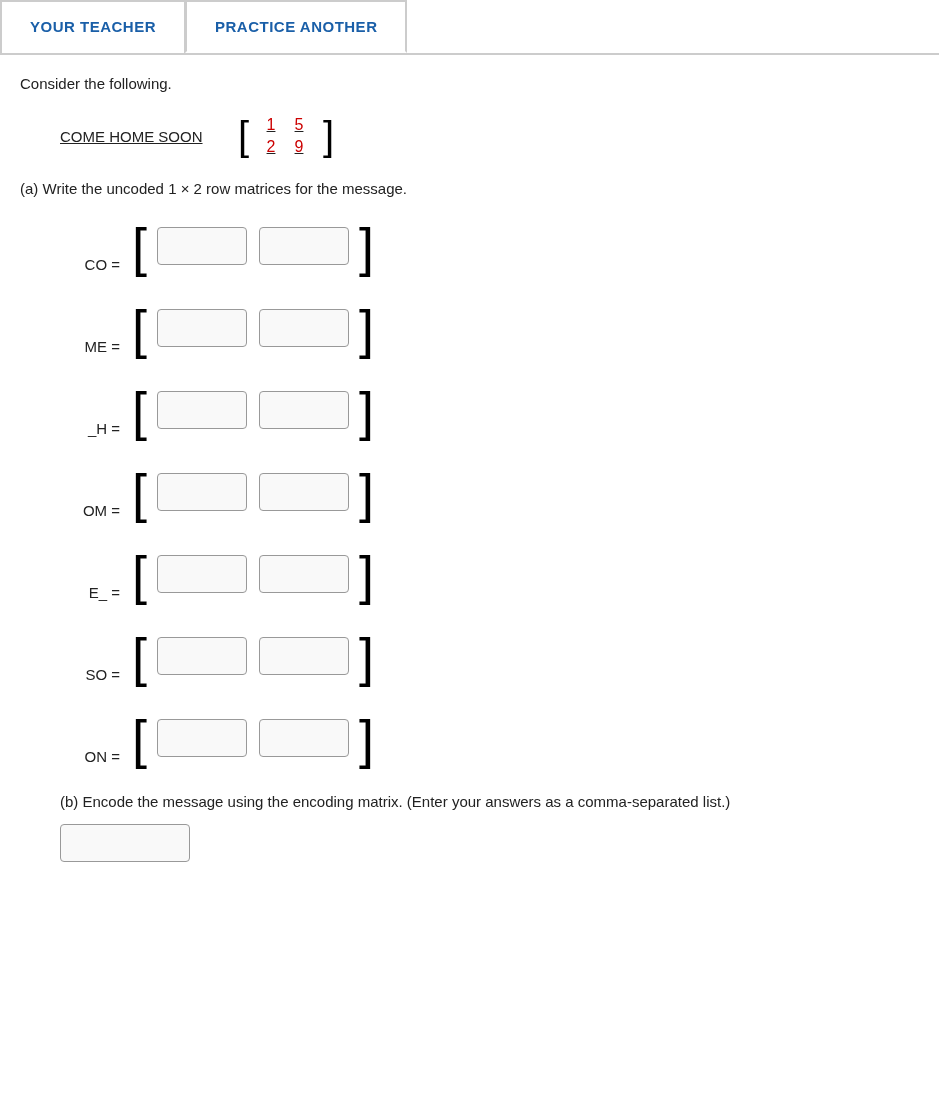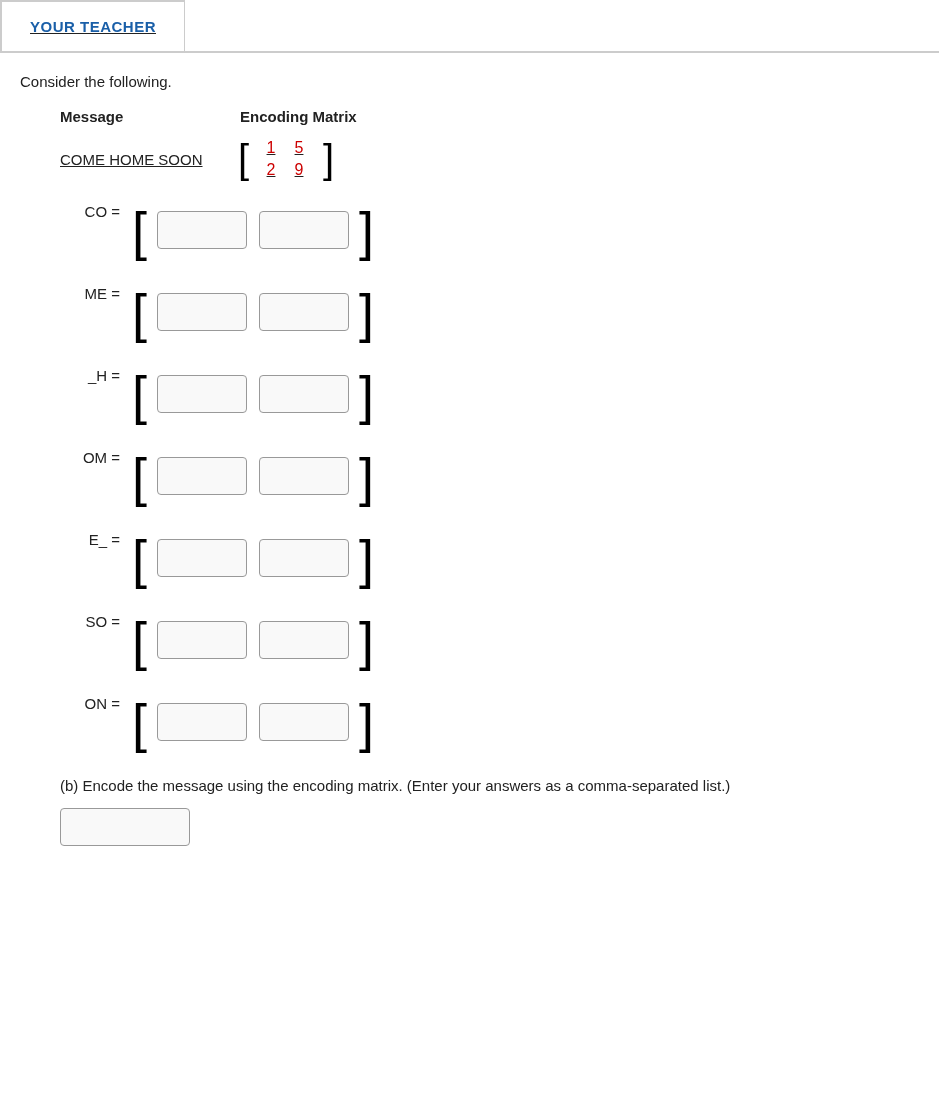--- a/index.html
+++ b/index.html
@@ -9,21 +9,20 @@
       color: #222;
       background: #fff;
       width: 939px;
     }
 
     
     .tabs {
       display: flex;
       border-bottom: 2px solid #ccc;
       background: #fff;
-      text-decoration: underline;
     }
     .tab {
       padding: 16px 28px;
       font-size: 15px;
       font-weight: bold;
       cursor: pointer;
       border: 2px solid #ccc;
       border-bottom: none;
       background: #fff;
       color: #1a5fa8;
@@ -124,21 +123,21 @@
     
     .part-label {
       font-size: 15px;
       margin-bottom: 22px;
       margin-top: 4px;
     }
 
     
     .input-row {
       display: flex;
-      align-items: flex-start;
+      align-items: flex-end;
       margin-bottom: 28px;
       padding-left: 40px;
     }
     .row-label {
       font-size: 15px;
       width: 72px;
       text-align: right;
       padding-right: 12px;
       flex-shrink: 0;
     }
@@ -195,45 +194,43 @@
       background: #f9f9f9;
       font-size: 14px;
       padding: 4px 6px;
     }
   </style>
 </head>
 <body>
 
 <div class="tabs">
   <div class="tab">YOUR TEACHER</div>
+  <div class="tab active">PRACTICE ANOTHER</div>
 </div>
 
 <div class="content">
 
   <p class="intro">Consider the following.</p>
 
-  <div class="header-row">
-    <div class="col-message">Message</div>
-    <div class="col-matrix">Encoding Matrix</div>
-  </div>
 
   <div class="message-row">
     <div class="message-text">COME HOME SOON</div>
     <div class="matrix-display">
       <div class="matrix-row">
         <span class="matrix-cell">1</span>
         <span class="matrix-cell">5</span>
       </div>
       <div class="matrix-row">
         <span class="matrix-cell">2</span>
         <span class="matrix-cell">9</span>
       </div>
     </div>
   </div>
 
+  <p class="part-label">(a) Write the uncoded 1 × 2 row matrices for the message.</p>
 
   <div class="input-row">
     <span class="row-label">CO =</span>
     <div class="bracket-group">
       <span class="bracket-open">[</span>
       <input class="input-box" type="text" style="">
       <input class="input-box" type="text" style="">
       <span class="bracket-close">]</span>
     </div>
   </div>

